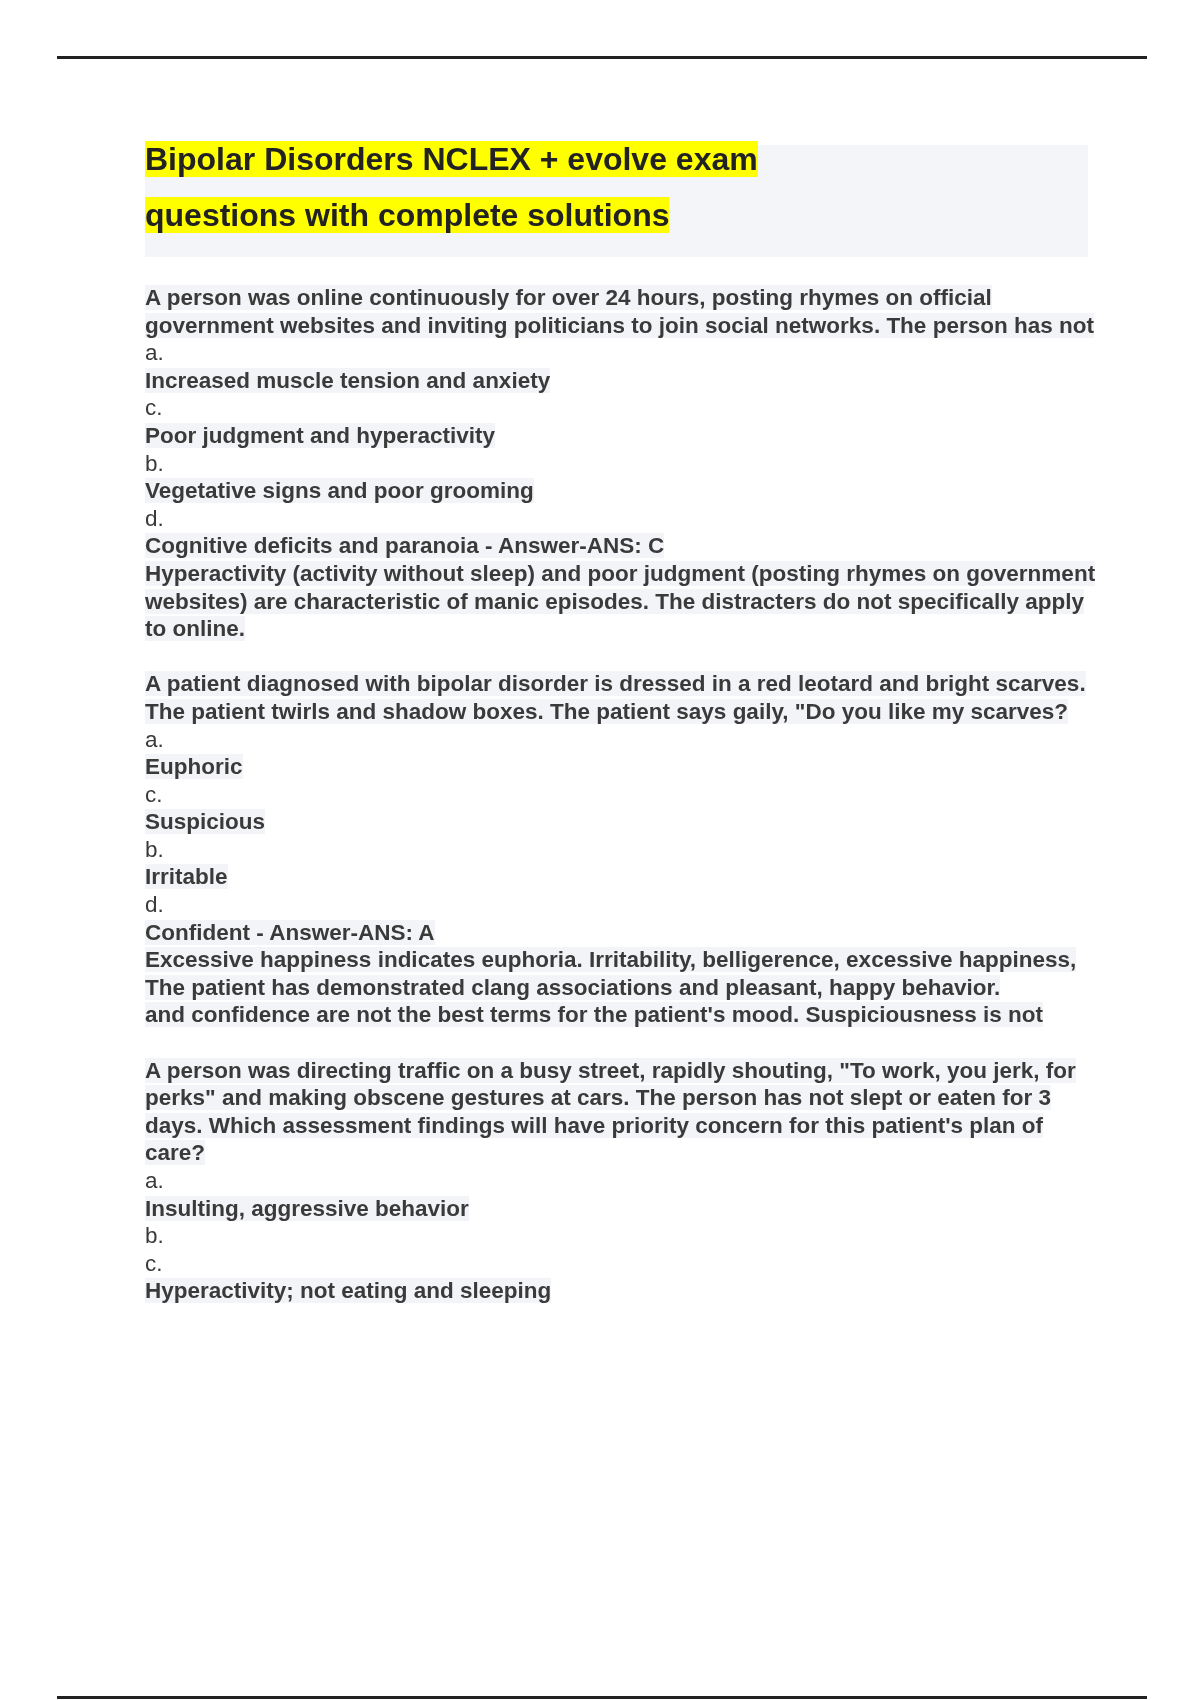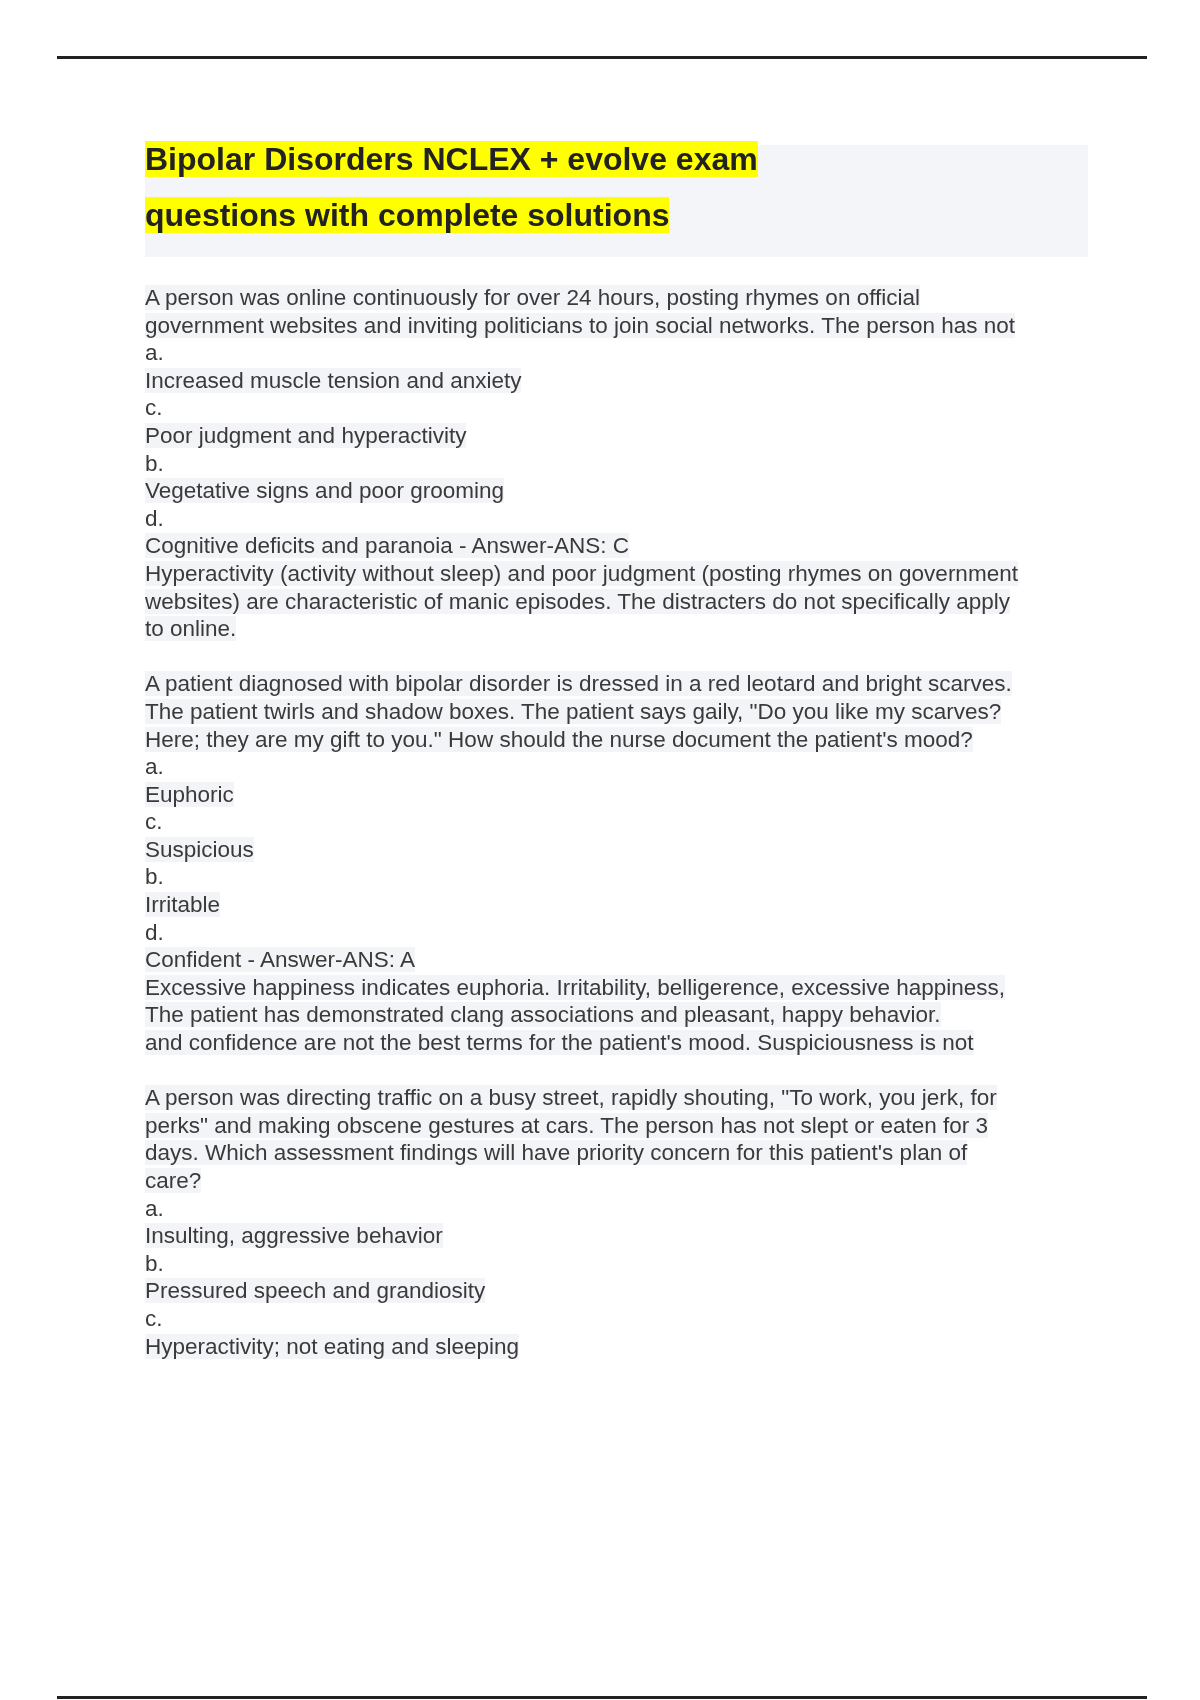--- a/index.html
+++ b/index.html
@@ -60,20 +60,21 @@
     line-height: 27.6px;
     color: #3a3a3a;
   }
   .line {
     display: block;
     white-space: nowrap;
   }
   .shade {
     background: #f4f5f8;
     display: inline;
+    font-weight: bold;
   }
   .para {
     display: block;
   }
   .para .shade { background: #f3f4f7; }
   .gap {
     display: block;
     height: 27.6px;
   }
 </style>
@@ -104,21 +105,20 @@
     <span class="line"><span class="shade">Hyperactivity (activity without sleep) and poor judgment (posting rhymes on government</span></span>
     <span class="line"><span class="shade">websites) are characteristic of manic episodes. The distracters do not specifically apply</span></span>
     <span class="line"><span class="shade">to online.</span></span>
   </div>
 
   <span class="gap"></span>
 
   <div class="para">
     <span class="line"><span class="shade">A patient diagnosed with bipolar disorder is dressed in a red leotard and bright scarves.</span></span>
     <span class="line"><span class="shade">The patient twirls and shadow boxes. The patient says gaily, "Do you like my scarves?</span></span>
-    <span class="line"><span class="shade">Here; they are my gift to you." How should the nurse document the patient's mood?</span></span>
     <span class="line">a.</span>
     <span class="line"><span class="shade">Euphoric</span></span>
     <span class="line">c.</span>
     <span class="line"><span class="shade">Suspicious</span></span>
     <span class="line">b.</span>
     <span class="line"><span class="shade">Irritable</span></span>
     <span class="line">d.</span>
     <span class="line"><span class="shade">Confident - Answer-ANS: A</span></span>
     <span class="line"><span class="shade">Excessive happiness indicates euphoria. Irritability, belligerence, excessive happiness,</span></span>
     <span class="line"><span class="shade">The patient has demonstrated clang associations and pleasant, happy behavior.</span></span>
@@ -128,19 +128,18 @@
   <span class="gap"></span>
 
   <div class="para">
     <span class="line"><span class="shade">A person was directing traffic on a busy street, rapidly shouting, "To work, you jerk, for</span></span>
     <span class="line"><span class="shade">perks" and making obscene gestures at cars. The person has not slept or eaten for 3</span></span>
     <span class="line"><span class="shade">days. Which assessment findings will have priority concern for this patient's plan of</span></span>
     <span class="line"><span class="shade">care?</span></span>
     <span class="line">a.</span>
     <span class="line"><span class="shade">Insulting, aggressive behavior</span></span>
     <span class="line">b.</span>
-    <span class="line"><span class="shade">Pressured speech and grandiosity</span></span>
     <span class="line">c.</span>
     <span class="line"><span class="shade">Hyperactivity; not eating and sleeping</span></span>
   </div>
 </div>
 
 <div class="rule bottom"></div>
 
 </body></html>

